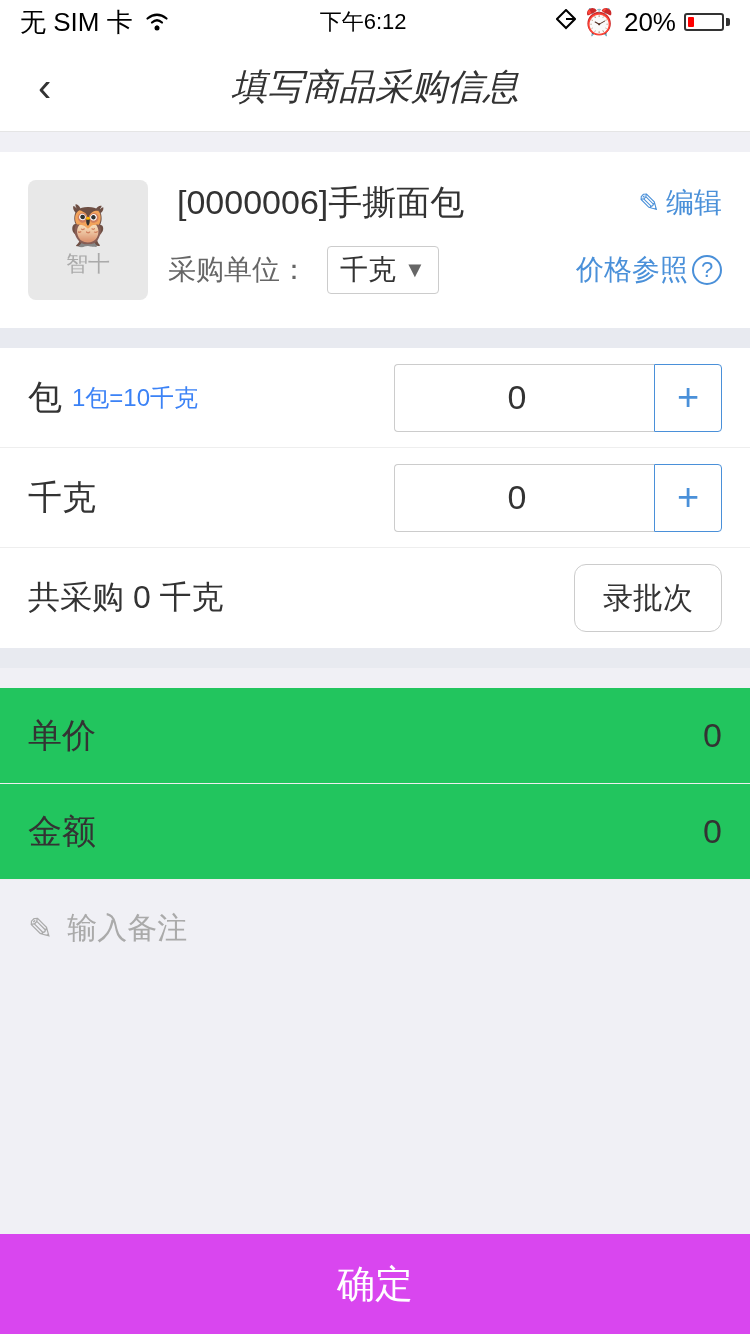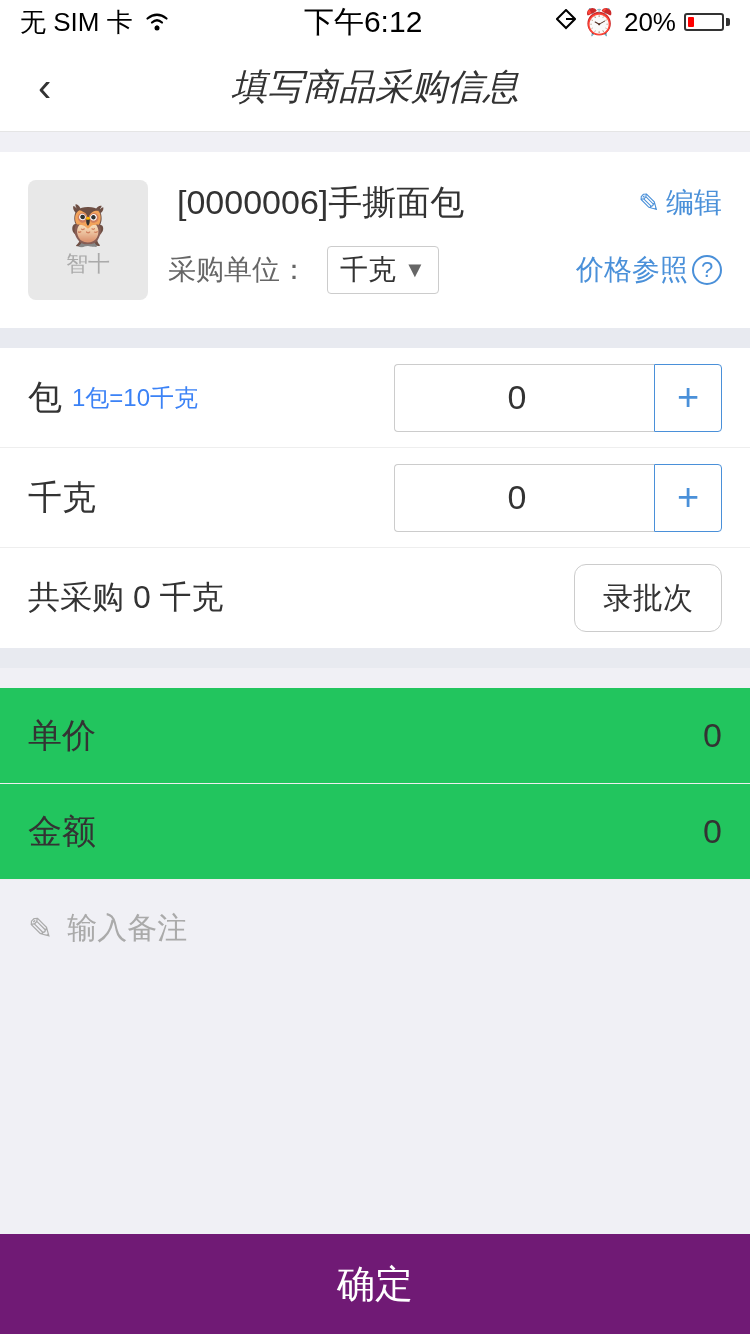--- a/index.html
+++ b/index.html
@@ -18,21 +18,21 @@
       height: 44px;
       background: #fff;
       display: flex;
       align-items: center;
       justify-content: space-between;
       padding: 0 20px;
       font-size: 26px;
       color: #000;
     }
     .status-left { display: flex; align-items: center; gap: 10px; }
-    .status-center { font-size: 30px; font-weight: 500; }
+    .status-center { font-size: 22px; font-weight: 500; }
     .status-right { display: flex; align-items: center; gap: 8px; font-size: 26px; }
     .battery-icon {
       display: inline-flex;
       align-items: center;
       gap: 2px;
     }
     .battery-body {
       width: 40px; height: 18px;
       border: 2px solid #333;
       border-radius: 3px;
@@ -300,21 +300,21 @@
       min-height: 200px;
     }
 
     
     .confirm-btn {
       position: fixed;
       bottom: 0;
       left: 0;
       width: 750px;
       height: 100px;
-      background: #701a75;
+      background: #d946ef;
       color: #fff;
       font-size: 38px;
       font-weight: 500;
       border: none;
       cursor: pointer;
       display: flex;
       align-items: center;
       justify-content: center;
     }
 

